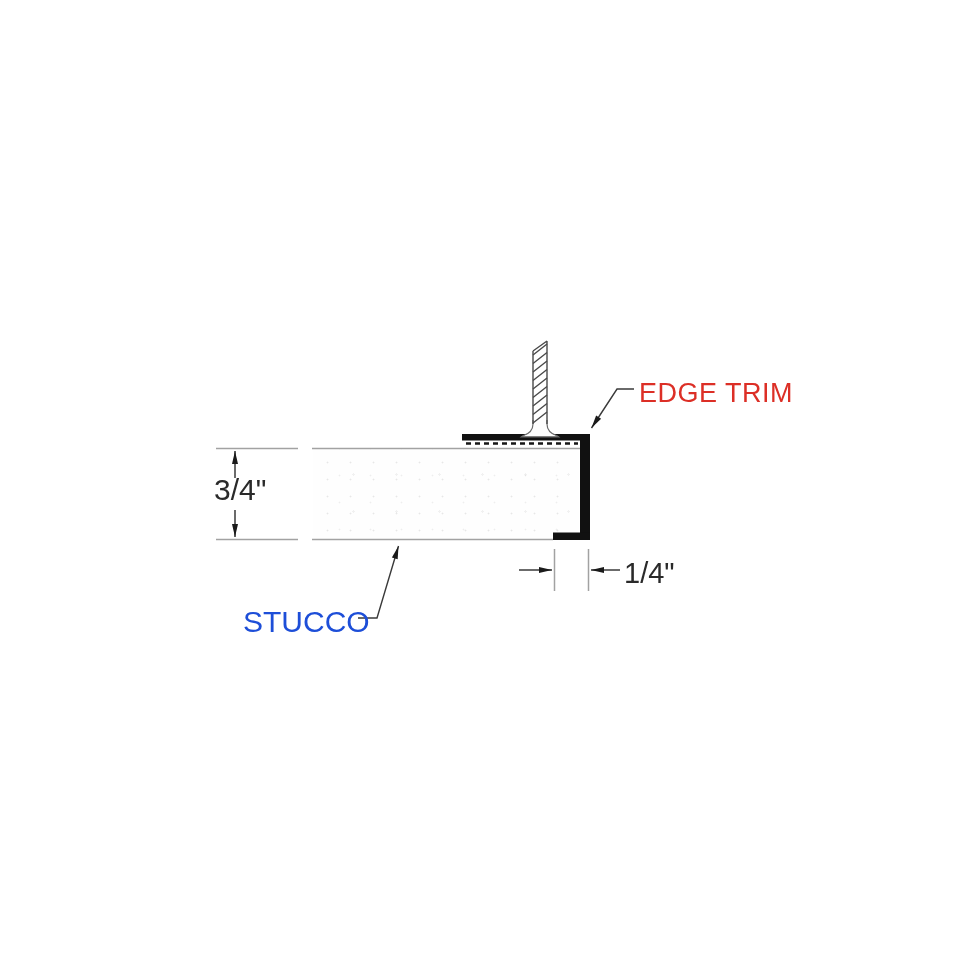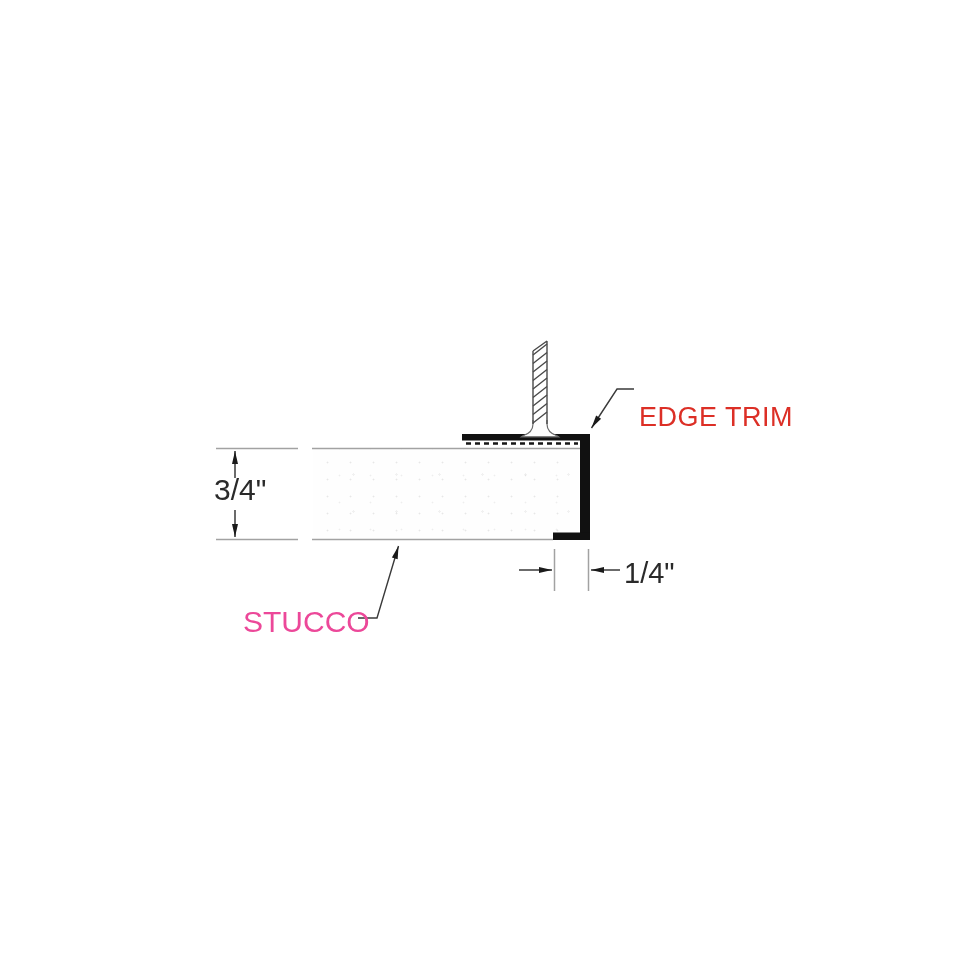--- a/index.html
+++ b/index.html
@@ -49,33 +49,32 @@
   .dim-depth {
     left: 624px;
     top: 557px;
     font-size: 29px;
   }
   .label-stucco {
     position: absolute;
     left: 243px;
     top: 605px;
     font-size: 30px;
-    color: #ec4899;
+    color: #1d4ed8;
     white-space: nowrap;
   }
   .label-edge-trim {
     position: absolute;
     left: 639px;
     top: 378px;
     font-size: 27px;
     font-weight: 500;
     letter-spacing: 0.5px;
     color: #dc2f26;
     white-space: nowrap;
-    margin-top: 24px;
   }
 </style>
 </head>
 <body>
 
 <div class="canvas">
 
   <div class="stucco-texture"></div>
 
   <svg class="linework" width="980" height="980" viewBox="0 0 980 980">

